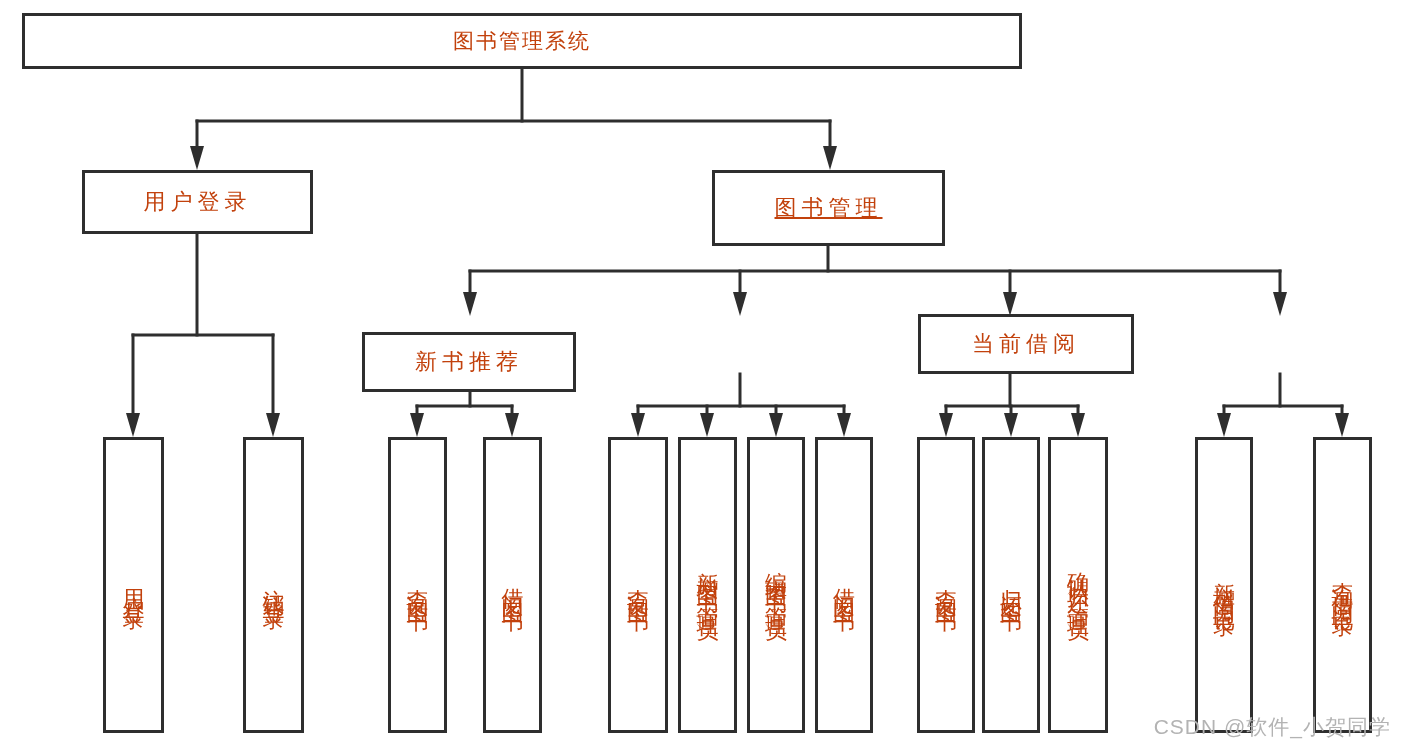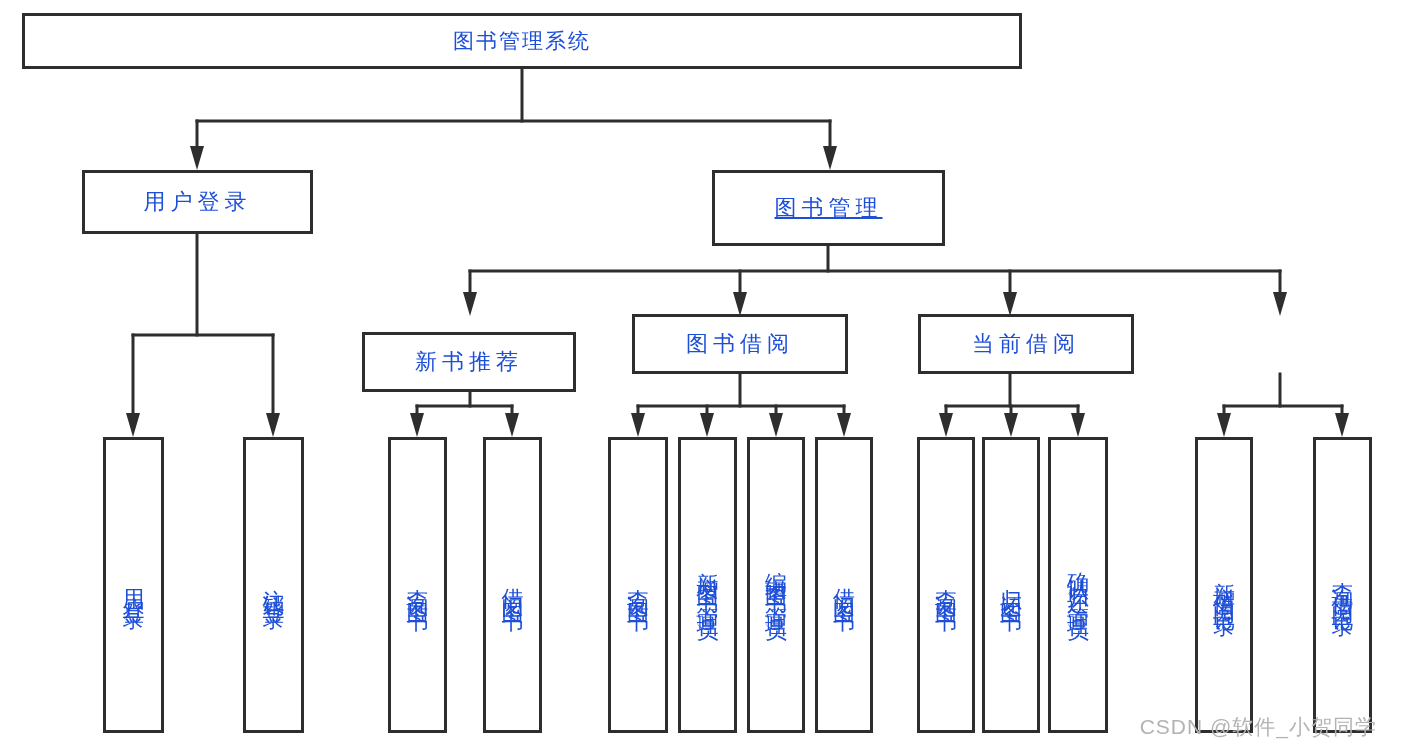--- a/index.html
+++ b/index.html
@@ -14,39 +14,39 @@
   .wires {
     position: absolute;
     left: 0; top: 0;
     width: 1405px; height: 747px;
   }
   .box {
     position: absolute;
     box-sizing: border-box;
     border: 3px solid #2e2e2e;
     background: #ffffff;
-    color: #1d4ed8;
+    color: #c2410c;
     display: flex;
     align-items: center;
     justify-content: center;
     text-align: center;
   }
   .hbox { font-size: 22px; letter-spacing: 5px; white-space: nowrap; }
   .rootbox { font-size: 21px; letter-spacing: 2px; }
   .vbox span {
     writing-mode: vertical-rl;
     text-orientation: mixed;
     font-size: 22px;
     letter-spacing: 7px;
     line-height: 1;
     white-space: nowrap;
   }
   .watermark {
     position: absolute;
-    right: 28px;
+    right: 14px;
     bottom: 6px;
     font-size: 21px;
     letter-spacing: 1px;
     color: #b3b3b3;
     white-space: nowrap;
   }
 </style>
 </head>
 <body>
 
@@ -117,21 +117,20 @@
       <polygon points="1335,413 1349,413 1342,437"></polygon>
     </g>
   </svg>
 
   <div class="box hbox rootbox" style="left:22px; top:13px; width:1000px; height:56px;">图书管理系统</div>
 
   <div class="box hbox" style="left:82px; top:170px; width:231px; height:64px;">用户登录</div>
   <div class="box hbox" style="left:712px; top:170px; width:233px; height:76px;text-decoration:underline;">图书管理</div>
 
   <div class="box hbox" style="left:362px; top:332px; width:214px; height:60px;">新书推荐</div>
-  <div class="box hbox" style="left:632px; top:314px; width:216px; height:60px;">图书借阅</div>
   <div class="box hbox" style="left:902px; top:314px; width:216px; height:60px;margin-left:16px;">当前借阅</div>
 
   <div class="box vbox" style="left:103px; top:437px; width:61px; height:296px;">
     <span>用户登录</span>
   </div>
   <div class="box vbox" style="left:243px; top:437px; width:61px; height:296px;">
     <span>注销登录</span>
   </div>
 
   <div class="box vbox" style="left:388px; top:437px; width:59px; height:296px;">

